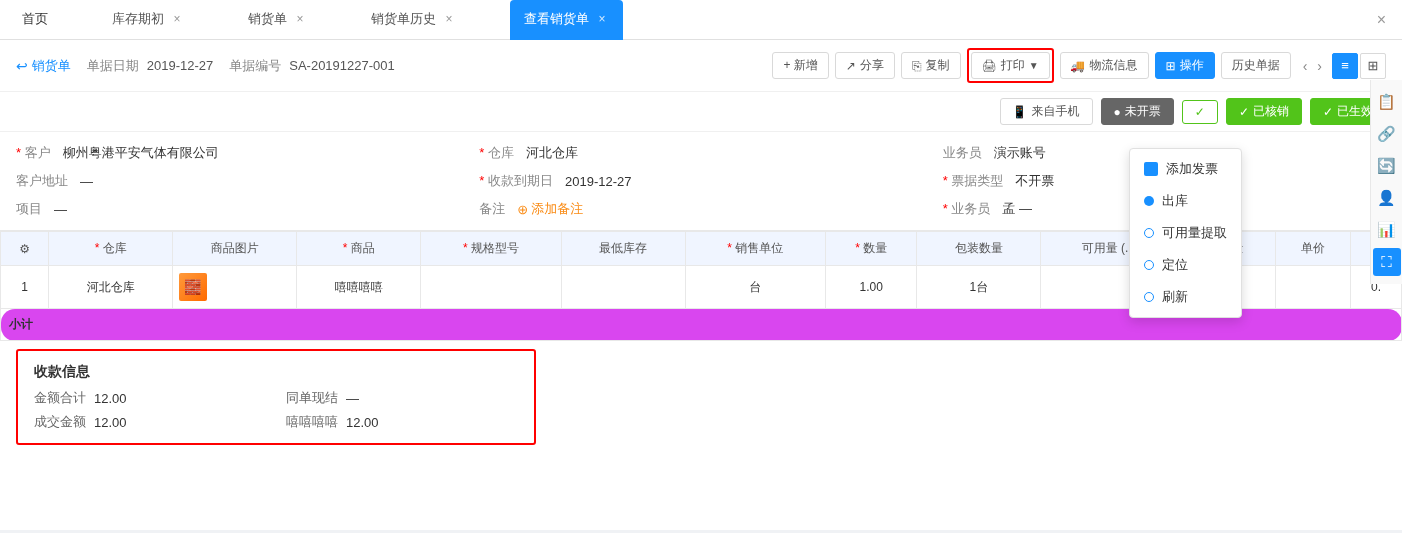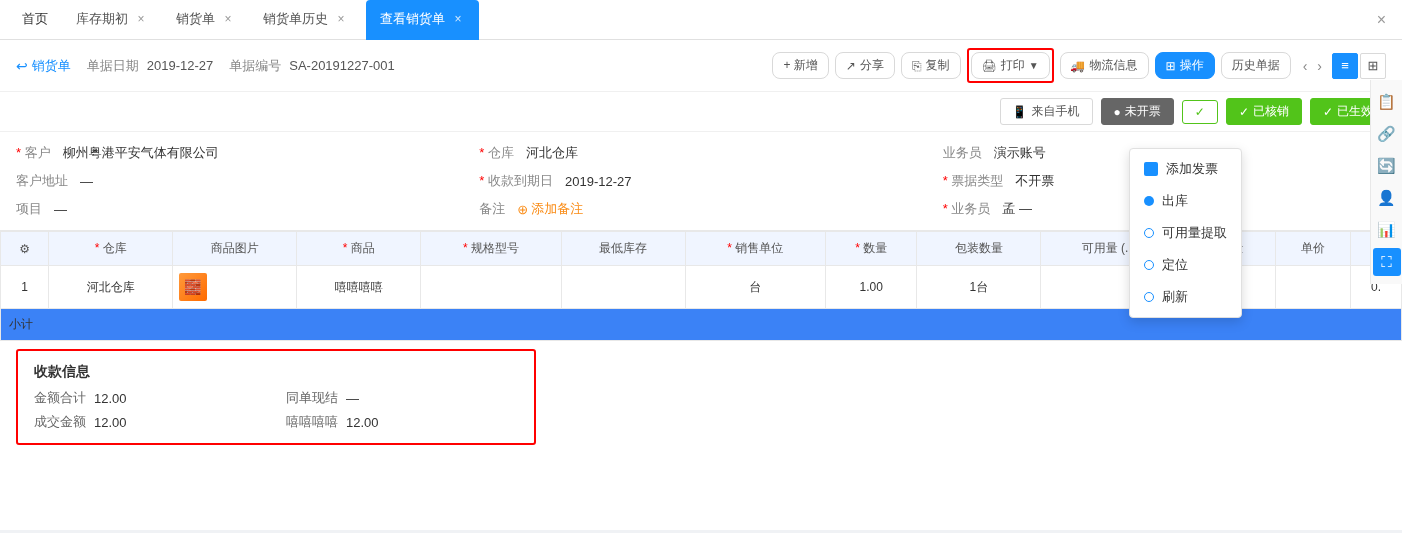--- a/index.html
+++ b/index.html
@@ -3,20 +3,21 @@
   <meta charset="utf-8">
   <style>
     * { box-sizing: border-box; margin: 0; padding: 0; }
     body { font-family: 'Microsoft YaHei', Arial, sans-serif; font-size: 13px; background: #f0f2f5; color: #333; }
 
     
     .tab-bar {
       display: flex; align-items: center; background: #fff;
       border-bottom: 1px solid #e0e0e0; padding: 0 8px; height: 40px;
       position: relative;
+      gap: 36px;
     }
     .tab-item {
       display: flex; align-items: center; padding: 0 14px; height: 40px;
       cursor: pointer; font-size: 13px; color: #555; border-bottom: 2px solid transparent;
       white-space: nowrap;
     }
     .tab-item:first-child { color: #333; }
     .tab-close {
       margin-left: 6px; color: #999; font-size: 12px; cursor: pointer;
       width: 14px; height: 14px; display: flex; align-items: center; justify-content: center;
@@ -46,21 +47,21 @@
     .doc-type-badge {
       display: flex; align-items: center; gap: 4px; color: #1890ff; font-size: 13px; font-weight: 500;
     }
     .doc-meta { display: flex; align-items: center; gap: 8px; font-size: 13px; color: #555; }
     .doc-meta-label { color: #888; }
     .toolbar-right {
       display: flex; align-items: center; gap: 6px;
     }
     .btn-toolbar {
       display: flex; align-items: center; gap: 4px; padding: 4px 10px;
-      border: 1px solid #d9d9d9; border-radius: 8px; cursor: pointer;
+      border: 1px solid #d9d9d9; border-radius: 3px; cursor: pointer;
       font-size: 12px; color: #555; background: #fff; white-space: nowrap;
     }
     .btn-toolbar.active-btn {
       background: #1890ff; color: #fff; border-color: #1890ff;
     }
 
     
     .action-bar {
       display: flex; align-items: center; justify-content: flex-end; padding: 6px 16px;
       border-bottom: 1px solid #f0f0f0; gap: 8px;
@@ -93,21 +94,21 @@
       padding: 8px 6px; border: 1px solid #e8e8e8; text-align: center;
       font-weight: normal; color: #555; white-space: nowrap;
     }
     thead th .required-star { color: red; }
     tbody tr { background: #fff; }
     tbody tr:nth-child(even) { background: #fafafa; }
     tbody td {
       padding: 7px 6px; border: 1px solid #e8e8e8; text-align: center;
       color: #333;
     }
-    .subtotal-row td { background: #3b82f6; font-weight: normal; }
+    .subtotal-row td { background: #d946ef; font-weight: bold; border-radius: 14px; }
 
     
     .summary-section {
       border: 2px solid red; margin: 8px 16px; padding: 12px 16px;
       border-radius: 3px; max-width: 520px;
     }
     .summary-title { font-weight: bold; font-size: 14px; margin-bottom: 8px; }
     .summary-grid { display: grid; grid-template-columns: 1fr 1fr; gap: 6px 20px; }
     .summary-row { display: flex; align-items: center; gap: 8px; font-size: 13px; }
     .summary-label { color: #666; white-space: nowrap; }

